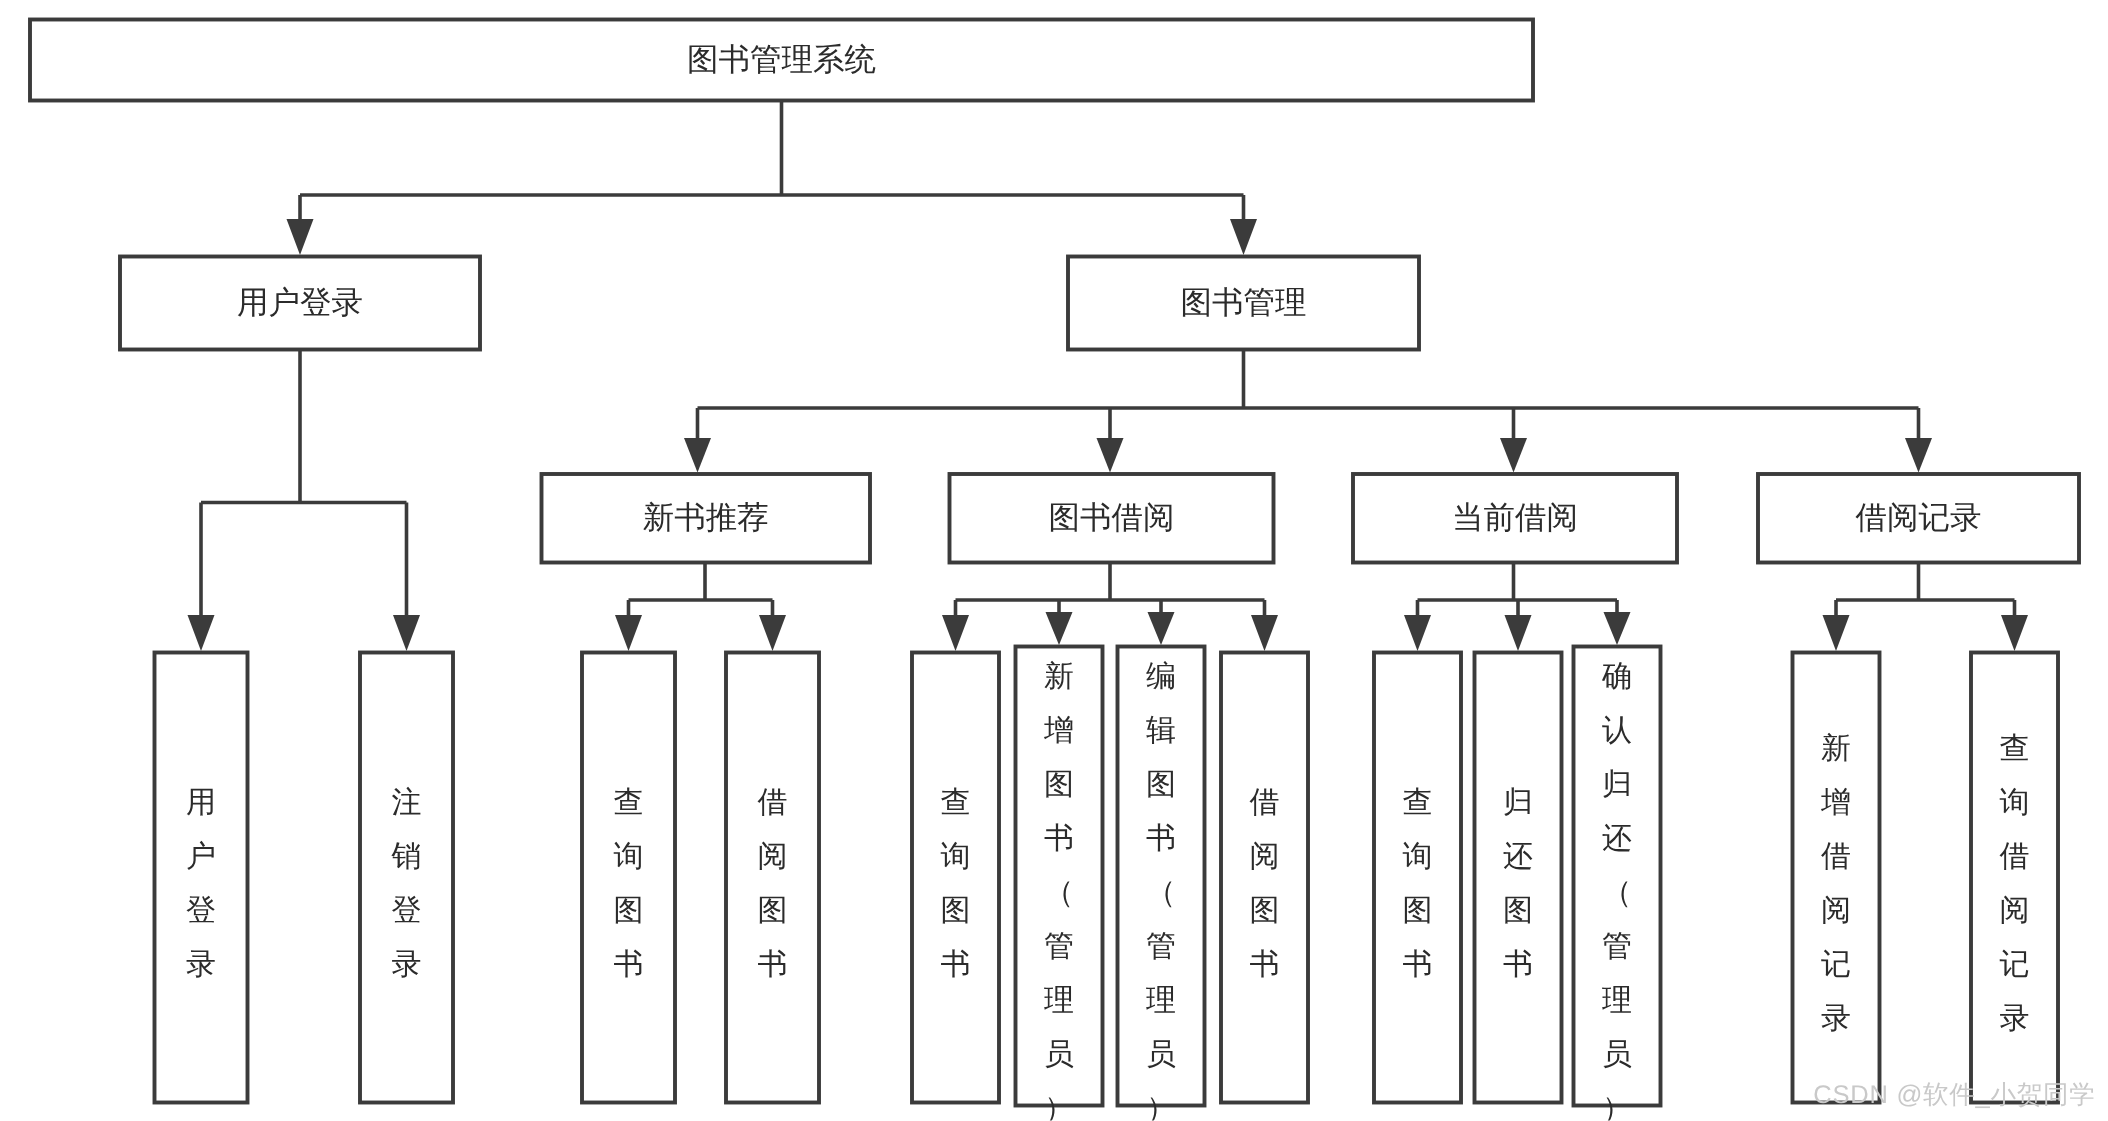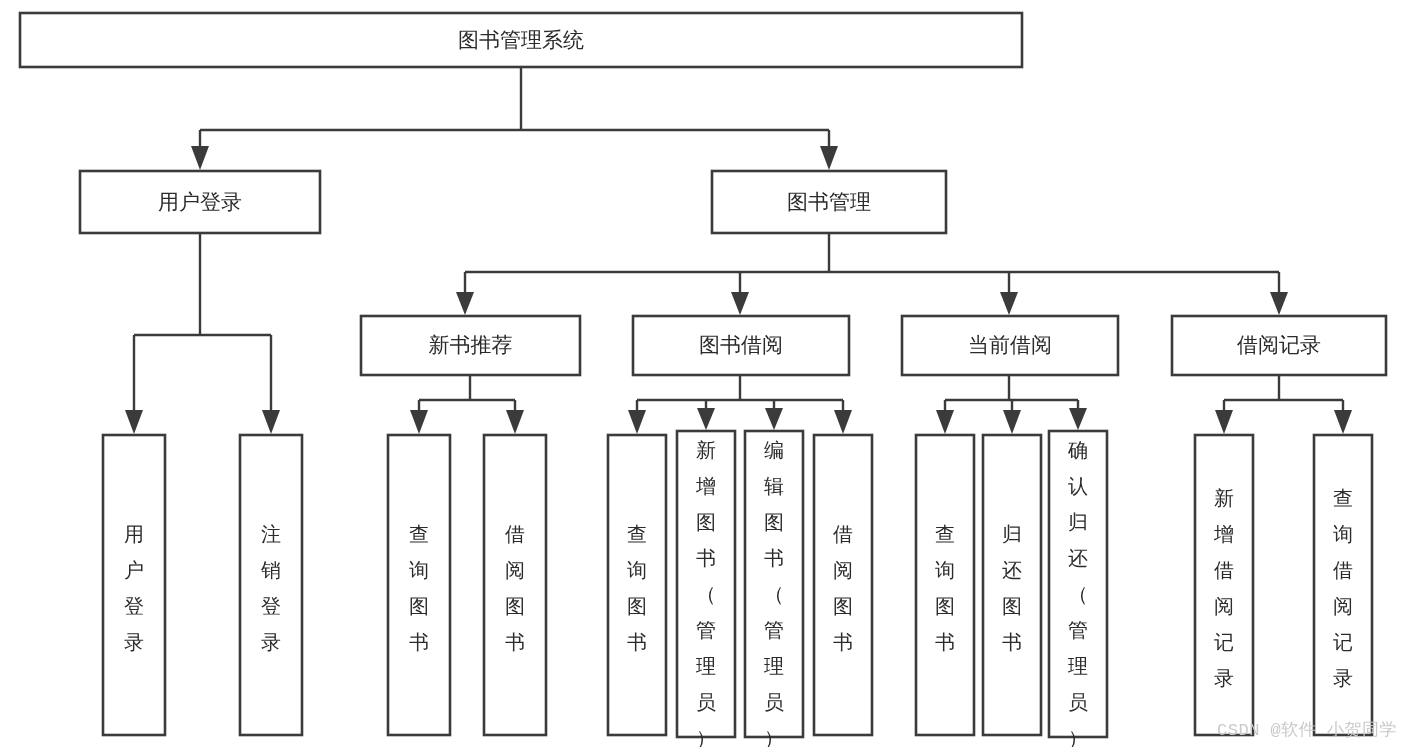--- a/index.html
+++ b/index.html
@@ -52,21 +52,21 @@
   .node-label-v {
     font-family: "Liberation Sans", sans-serif;
     font-size: 20px;
     fill: #2b2b2b;
     text-anchor: middle;
   }
   .watermark {
     position: absolute;
     right: 8px;
     bottom: 6px;
-    font-family: Liberation Mono, monospace;
+    font-family: Liberation Sans, sans-serif;
     font-size: 17px;
     color: #c9c9c9;
     letter-spacing: 0.5px;
     white-space: nowrap;
     pointer-events: none;
   }
 </style>
 </head>
 <body>
 

